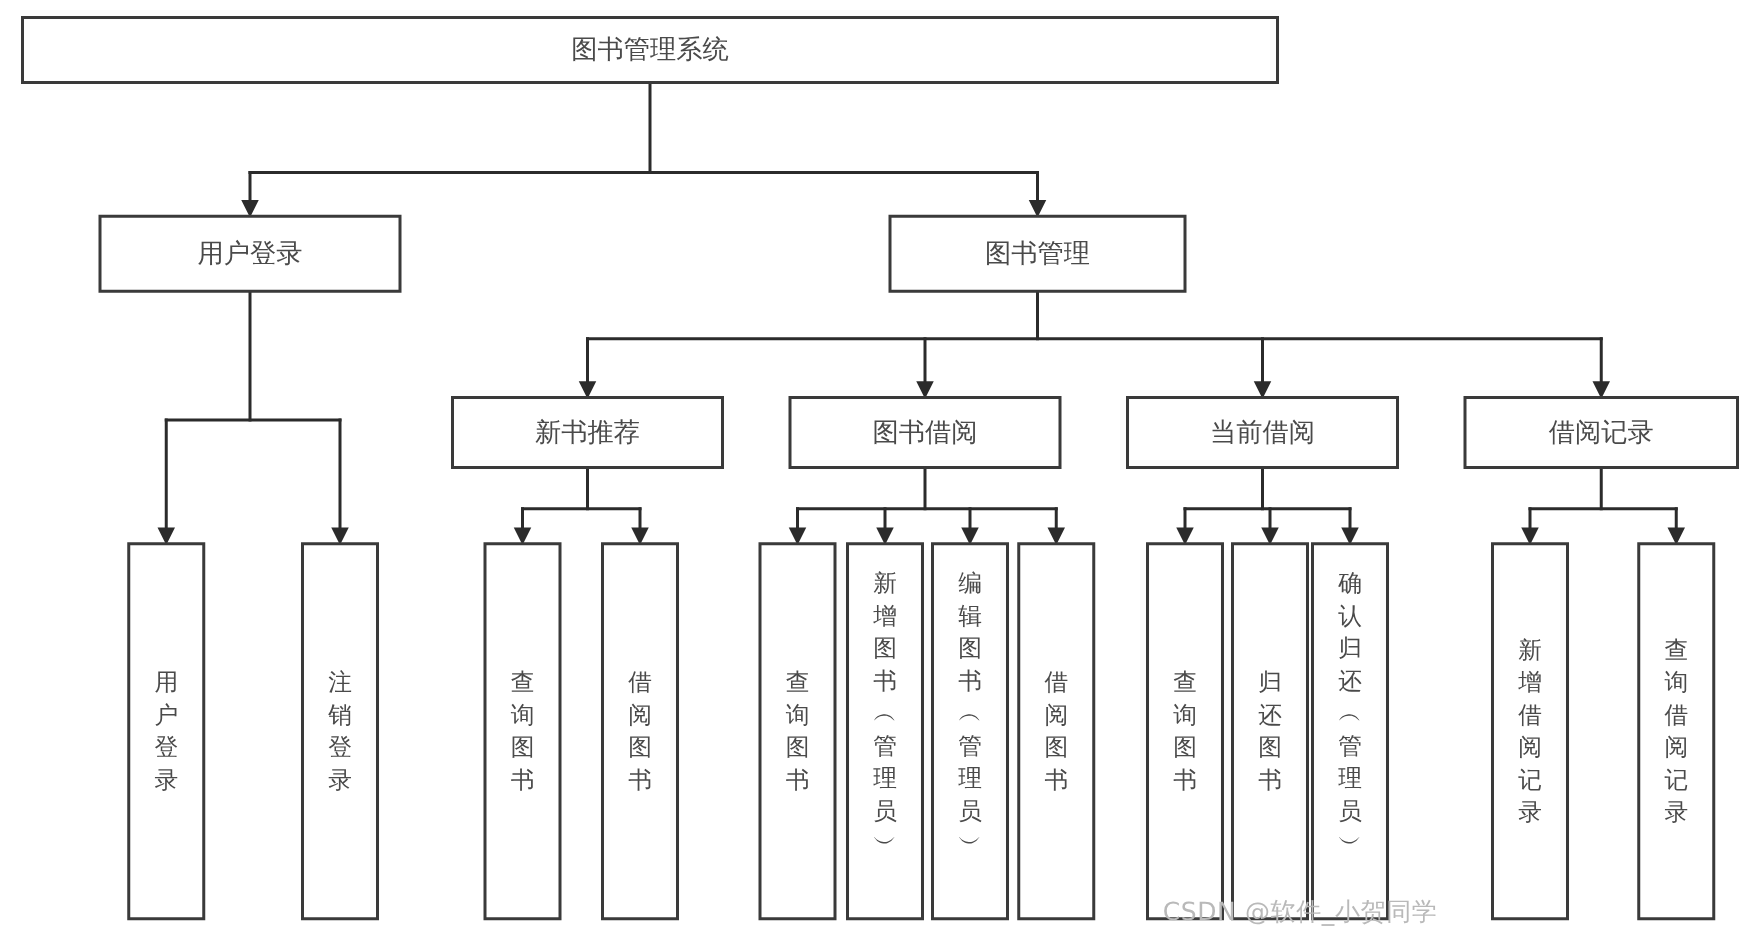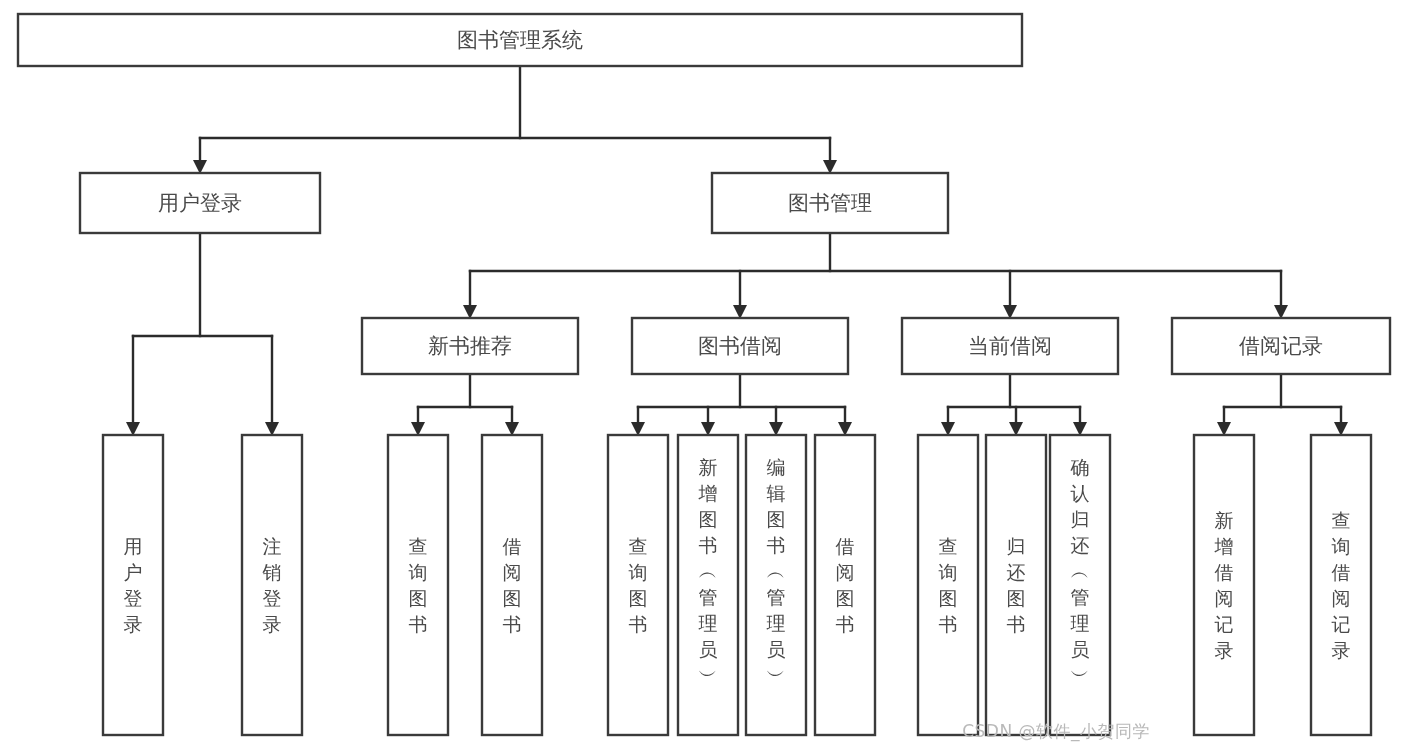--- a/index.html
+++ b/index.html
@@ -53,21 +53,21 @@
     font-size: 21px;
   }
   .node-label.vertical-char {
     font-size: 19px;
   }
   .watermark {
     position: absolute;
     right: 14px;
     bottom: 4px;
     font-family: "DejaVu Sans", "Liberation Sans", sans-serif;
-    font-size: 17px;
+    font-size: 20px;
     color: #b9b9b9;
     white-space: nowrap;
     letter-spacing: 0.5px;
     user-select: none;
   }
 </style>
 </head>
 <body>
 
 <div id="diagram-root">

